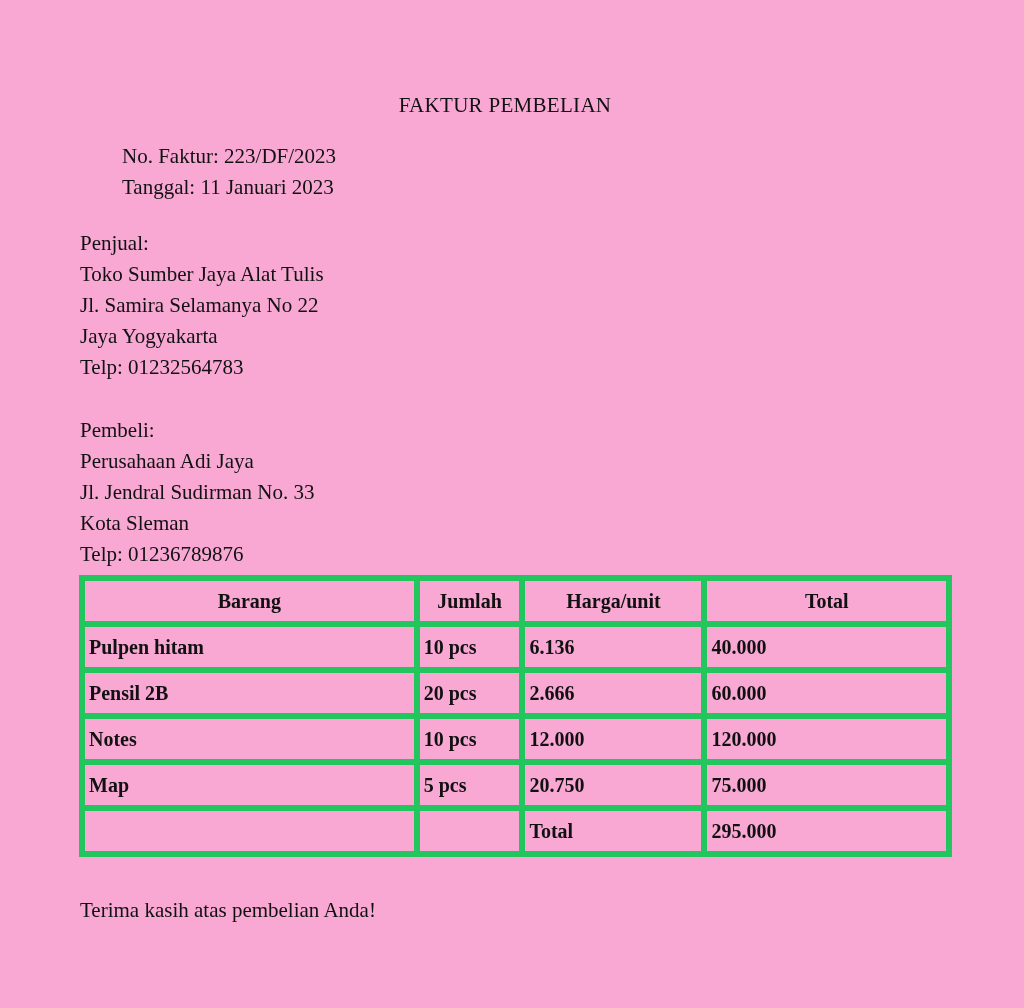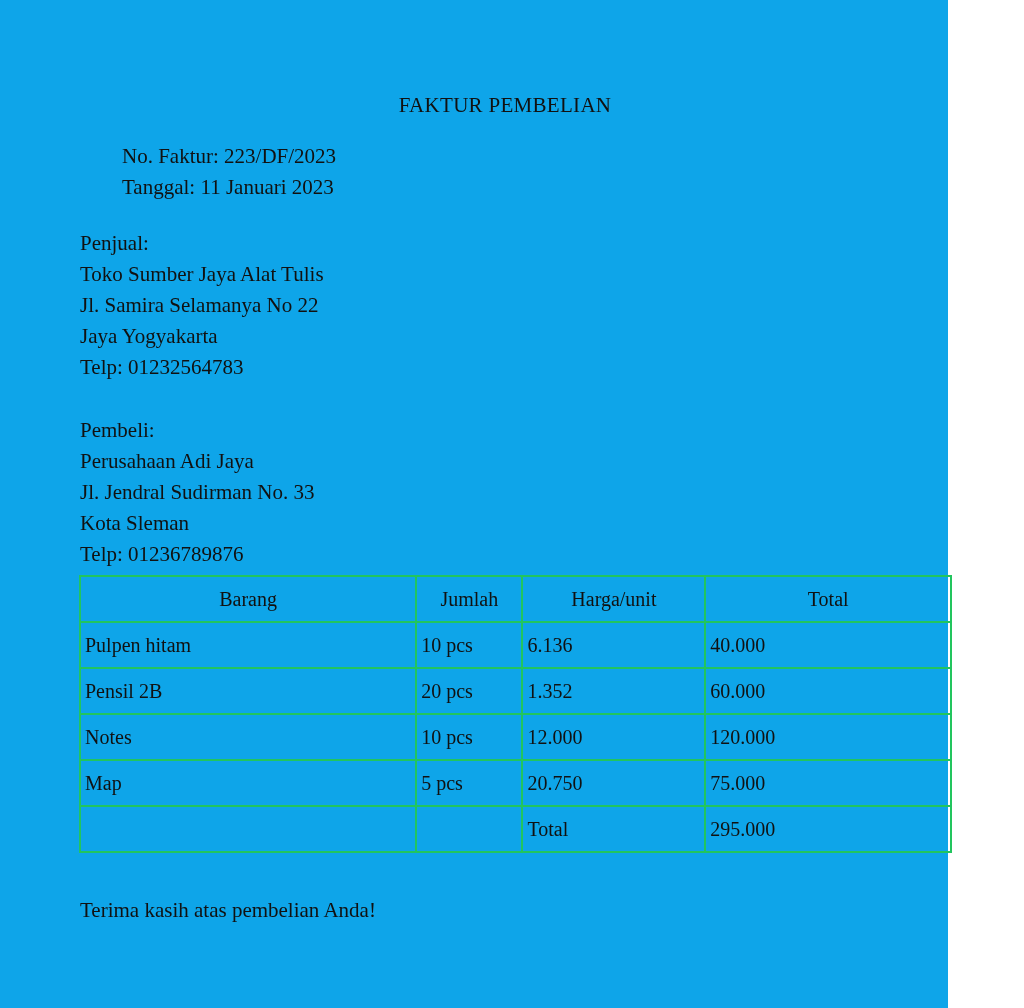--- a/index.html
+++ b/index.html
@@ -5,23 +5,23 @@
   * { margin: 0; padding: 0; box-sizing: border-box; }
   html, body {
     width: 1024px;
     height: 1008px;
     background: #ffffff;
     font-family: "Liberation Serif", "DejaVu Serif", serif;
     color: #111111;
   }
   .page {
     position: relative;
-    width: 948px;
+    width: 1024px;
     height: 1008px;
-    background: #0ea5e9;
+    background: #f9a8d4;
   }
   .doc-title {
     position: absolute;
     top: 93px;
     left: 0;
     width: 1010px;
     text-align: center;
     font-size: 21px;
     font-weight: 400;
     letter-spacing: 0.3px;
@@ -49,25 +49,25 @@
   }
   table.invoice {
     position: absolute;
     top: 575px;
     left: 79px;
     width: 873px;
     border-collapse: collapse;
     table-layout: fixed;
   }
   table.invoice th, table.invoice td {
-    border: 2px solid #22c55e;
+    border: 6px solid #22c55e;
     vertical-align: middle;
     height: 46px;
     font-size: 20px;
-    font-weight: 400;
+    font-weight: 700;
     padding: 0 4px;
     overflow: hidden;
   }
   col.c-barang { width: 38.6%; }
   col.c-jumlah { width: 12.2%; }
   col.c-harga  { width: 21.0%; }
   col.c-total  { width: 28.2%; }
   .footer-note {
     position: absolute;
     top: 898px;
@@ -121,21 +121,21 @@
     <tbody>
       <tr>
         <td>Pulpen hitam</td>
         <td>10 pcs</td>
         <td>6.136</td>
         <td>40.000</td>
       </tr>
       <tr>
         <td>Pensil 2B</td>
         <td>20 pcs</td>
-        <td>1.352</td>
+        <td>2.666</td>
         <td>60.000</td>
       </tr>
       <tr>
         <td>Notes</td>
         <td>10 pcs</td>
         <td>12.000</td>
         <td>120.000</td>
       </tr>
       <tr>
         <td>Map</td>

